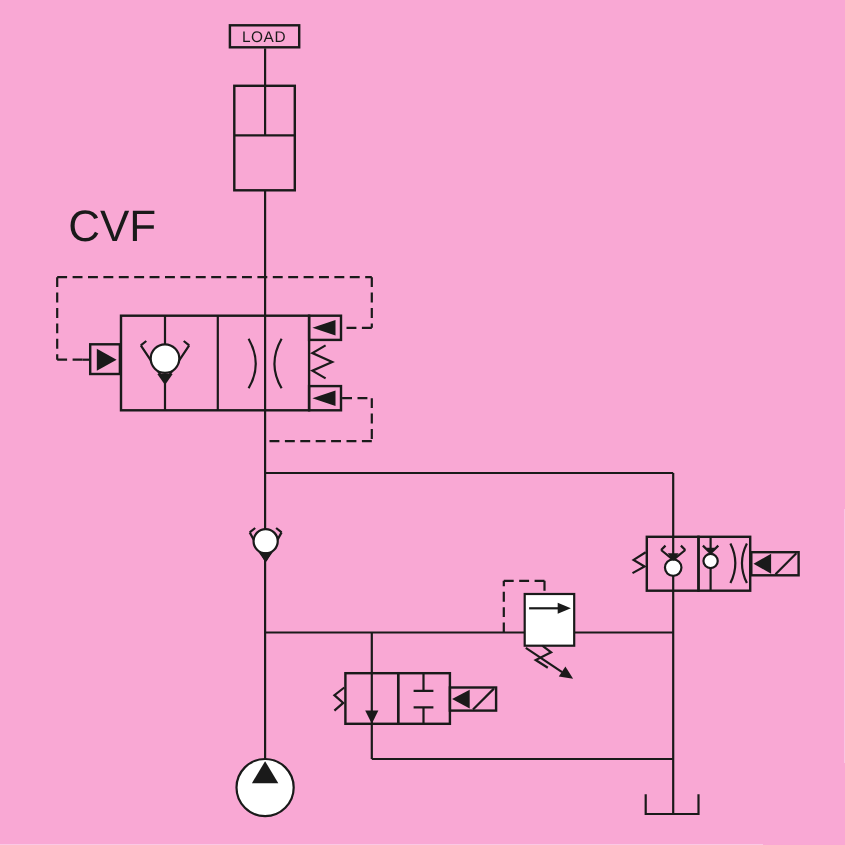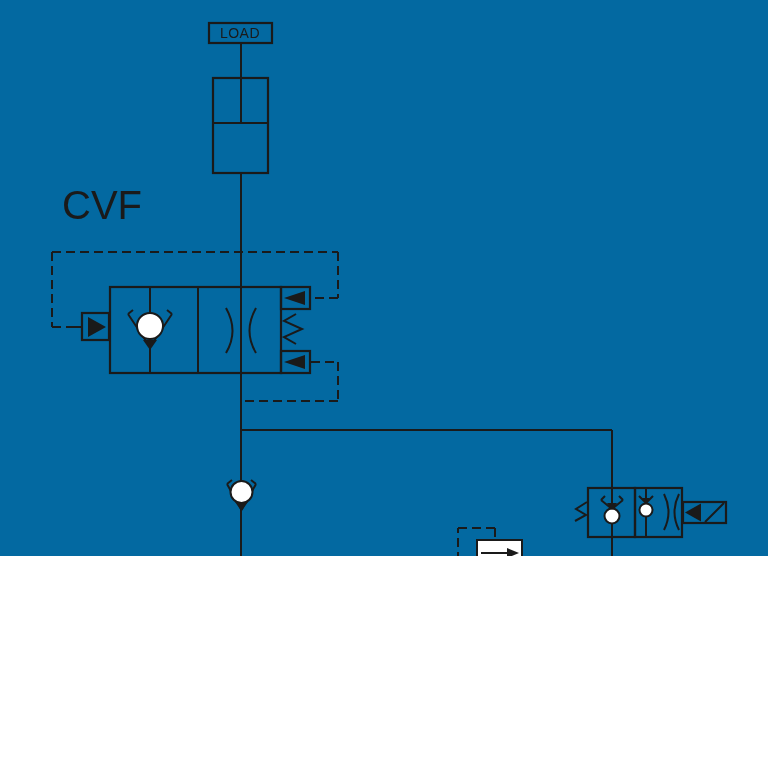--- a/index.html
+++ b/index.html
@@ -1,17 +1,17 @@
 <!DOCTYPE html>
 <html style="--line-color: #1a1a1a;"><head>
 <meta charset="utf-8">
 <style>
   :root { --line-color:#1a1a1a; }
   html,body { margin:0; padding:0; background:#ffffff; }
-  .stage { width:768px; height:556px; position:relative; background:#0369a1; }
+  .stage { width:768px; height:768px; position:relative; background:#f9a8d4; }
   svg { display:block; }
   .st  { stroke:var(--line-color); fill:none; stroke-width:2; stroke-linecap:butt; }
   .stk { stroke:var(--line-color); fill:none; stroke-width:2.2; }
   .dash{ stroke:var(--line-color); fill:none; stroke-width:2; stroke-dasharray:9 5; }
   .fil { fill:var(--line-color); stroke:none; }
   .wht { fill:#ffffff; stroke:var(--line-color); stroke-width:2; }
   .txt { fill:var(--line-color); font-family:"Liberation Sans", sans-serif; }
   .load-txt { font-size:14px; letter-spacing:0.5px; }
   .cvf-txt  { font-size:40px; }
 </style>

